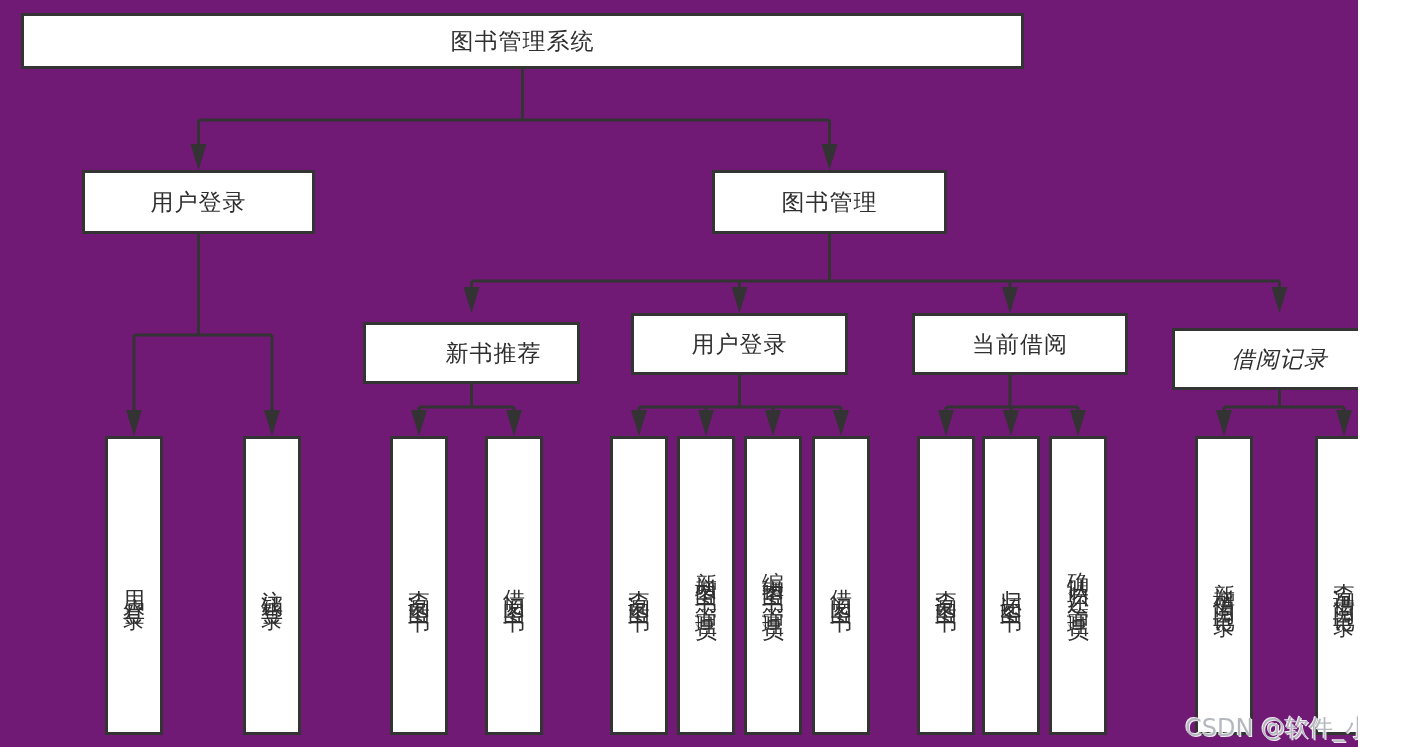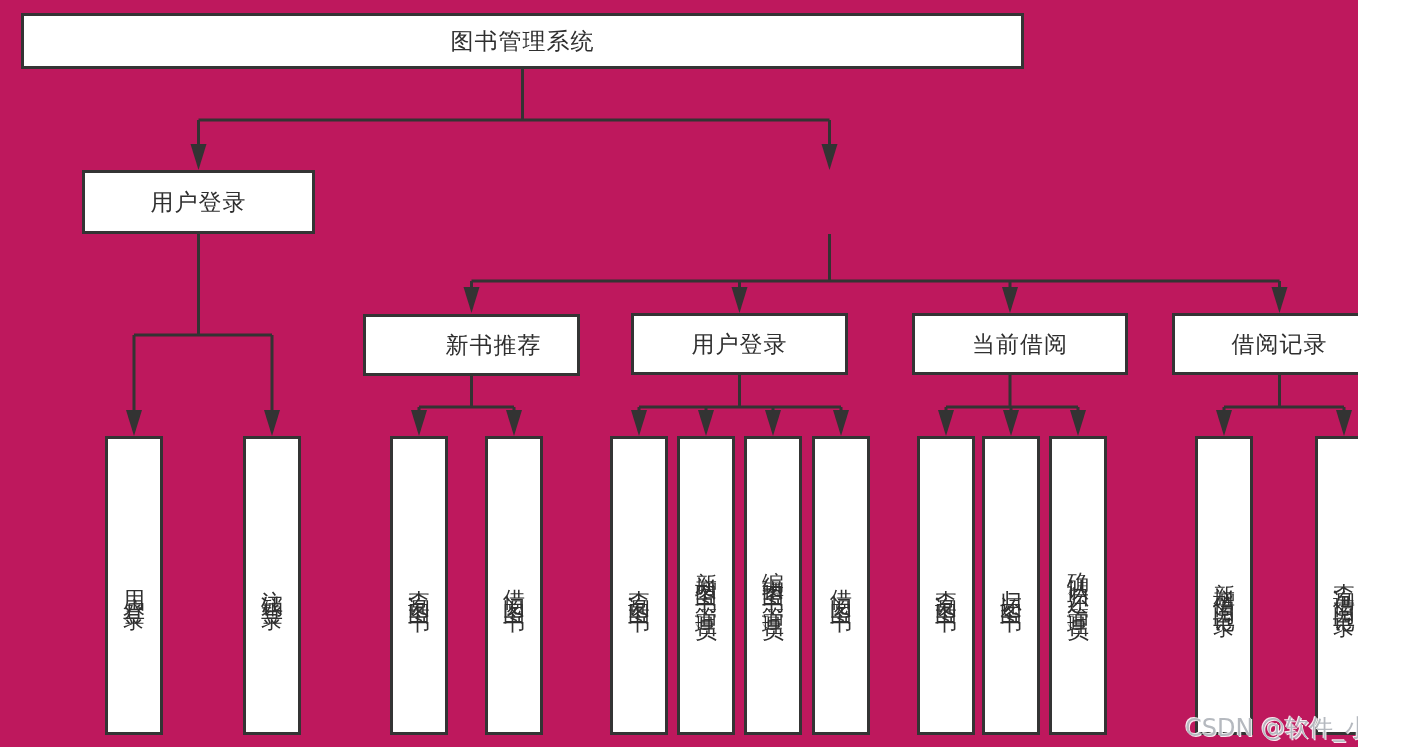--- a/index.html
+++ b/index.html
@@ -1,37 +1,37 @@
 <!DOCTYPE html>
 <html><head>
 <meta charset="utf-8">
 <style>
   html,body{margin:0;padding:0;background:#ffffff;}
   body{font-family:"DejaVu Sans","Liberation Sans",sans-serif;}
-  #canvas{position:relative;width:1358px;height:747px;background:#be185d;overflow:hidden;text-align:center;}
+  #canvas{position:relative;width:1358px;height:747px;background:#701a75;overflow:hidden;text-align:center;}
   #wires{position:absolute;left:0;top:0;width:1405px;height:747px;pointer-events:none;}
   .node{
     position:absolute;box-sizing:border-box;background:#ffffff;
     border:3px solid #343434;display:flex;align-items:center;justify-content:center;
     color:#2f2f2f;
   }
   .hnode{font-size:23px;letter-spacing:1px;}
   .leaf{width:58px;top:436px;height:299px;}
   .leaf .vtext{
     writing-mode:vertical-rl;text-orientation:mixed;
     font-size:22px;letter-spacing:7px;color:#2f2f2f;line-height:1;
   }
   
   .n-root   {left:21px;  top:13px;  width:1003px;height:56px;}
   .n-login  {left:82px;  top:170px; width:233px; height:64px;}
   .n-mgmt   {left:712px; top:170px; width:235px; height:64px;}
-  .n-newbook{left:363px; top:314px; width:217px; height:62px;padding-left:44px;}
+  .n-newbook{left:363px; top:322px; width:217px; height:62px;padding-left:44px;}
   .n-borrow {left:631px; top:313px; width:217px; height:62px;}
   .n-current{left:902px; top:313px; width:216px; height:62px;margin-left:10px;}
-  .n-records{left:1172px;top:313px; width:215px; height:62px;}
+  .n-records{left:1172px;top:328px; width:215px; height:62px;font-style:italic;}
   .l-login1 {left:105px;}
   .l-login2 {left:243px;}
   .l-nb1    {left:390px;}
   .l-nb2    {left:485px;}
   .l-br1    {left:610px;}
   .l-br2    {left:677px;}
   .l-br3    {left:744px;}
   .l-br4    {left:812px;}
   .l-cu1    {left:917px;}
   .l-cu2    {left:982px;}
@@ -89,20 +89,23 @@
     </g>
   </svg>
 
   <div class="node hnode n-root">
     <span>图书管理系统</span>
   </div>
 
   <div class="node hnode n-login">
     <span>用户登录</span>
   </div>
+  <div class="node hnode n-mgmt">
+    <span>图书管理</span>
+  </div>
 
   <div class="node hnode n-newbook">
     <span>新书推荐</span>
   </div>
   <div class="node hnode n-borrow">
     <span>用户登录</span>
   </div>
   <div class="node hnode n-current">
     <span>当前借阅</span>
   </div>

